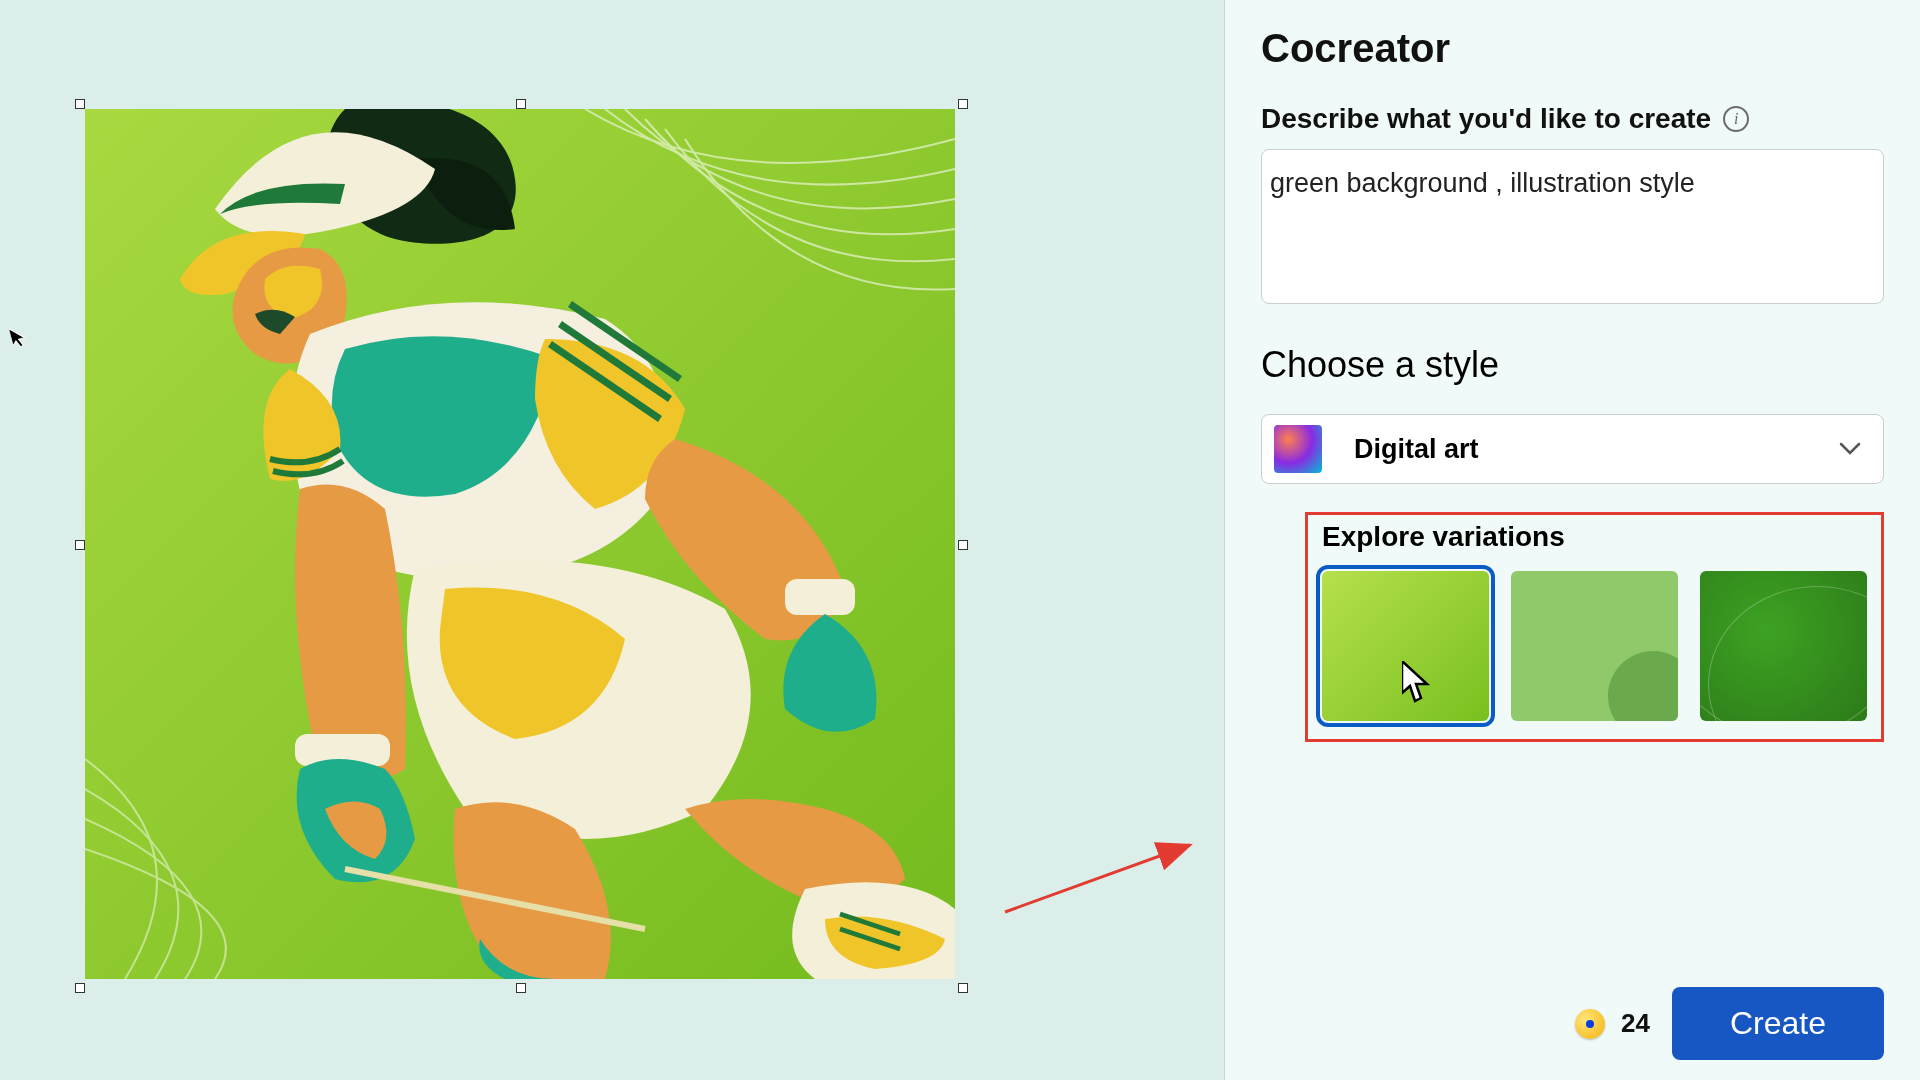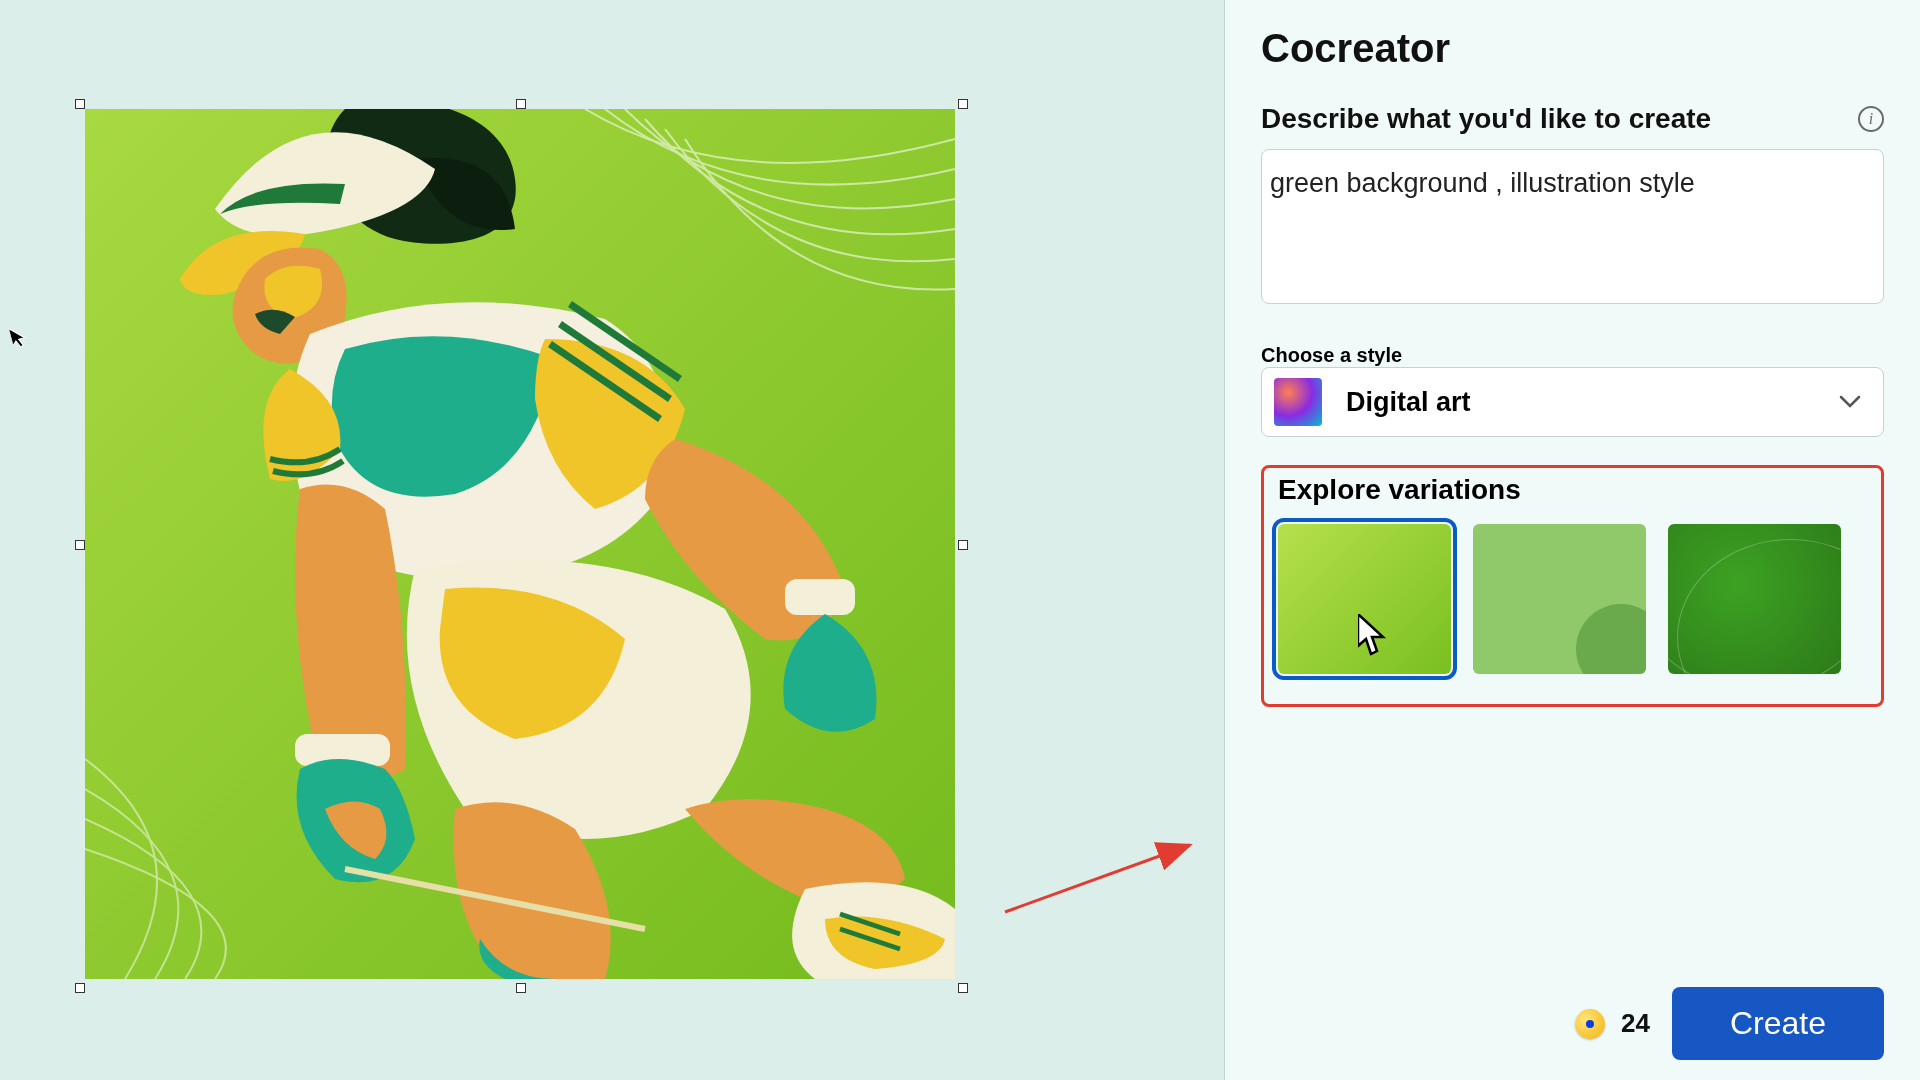--- a/index.html
+++ b/index.html
@@ -72,21 +72,20 @@
     font-size: 40px;
     font-weight: 700;
     color: #111;
     margin-bottom: 32px;
   }
   .prompt-label-row {
     display:flex;
     align-items:center;
     gap:12px;
     margin-bottom:14px;
-    justify-content:space-between;
   }
   .prompt-label {
     font-size: 28px;
     font-weight: 600;
     color: #111;
   }
   .info-icon {
     width:26px;height:26px;
     border:2px solid #6b6b6b;
     border-radius:50%;
@@ -104,47 +103,48 @@
     background: #fff;
     padding: 18px 8px;
     font-size: 27px;
     color: #222;
     font-family: inherit;
     resize: none;
     margin-bottom: 40px;
   }
 
   .style-label {
-    font-size: 20px;
-    font-weight: 700;
-    margin-bottom: 0;
+    font-size: 36px;
+    font-weight: 400;
+    margin-bottom: 28px;
   }
   .style-select {
     display:flex;
     align-items:center;
-    gap:24px;
+    gap:32px;
     border:1px solid #c9d0d0;
     border-radius:8px;
     background:#fff;
     padding:10px 22px 10px 12px;
     cursor:pointer;
     margin-bottom: 28px;
   }
   .style-thumb {
     width:48px;height:48px;
     background: radial-gradient(circle at 30% 30%, #ff7f50, #8a2be2, #00bcd4);
     border-radius:4px;
   }
   .style-name { font-size:27px; font-weight:600; flex:1; }
   .chevron-down { font-size:22px; color:#555; }
 
   .variations-box {
     border: 3px solid #e23c32;
-    border-radius: 8px;
-    padding: 6px 14px 30px 14px;
+    border-radius: 0;
+    padding: 6px 14px 18px 14px;
+    margin-left: 44px;
   }
   .variations-label {
     font-size: 28px;
     font-weight: 600;
     margin-bottom: 18px;
   }
   .variation-row {
     display:flex;
     gap:22px;
   }

